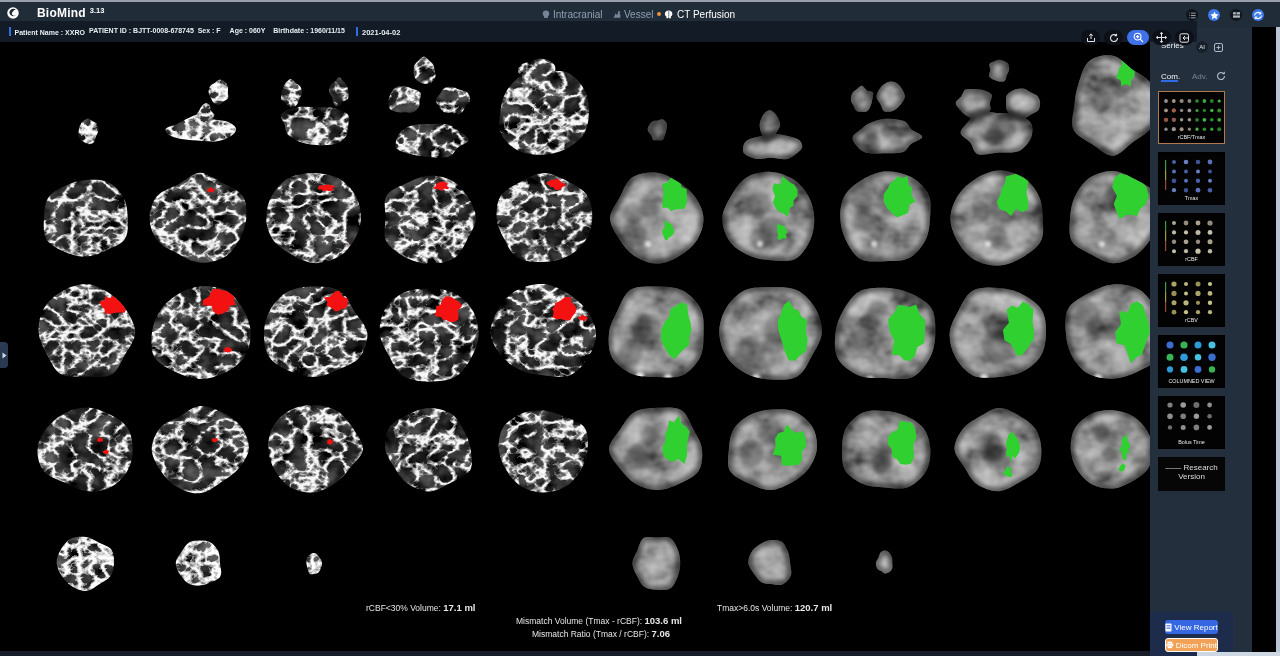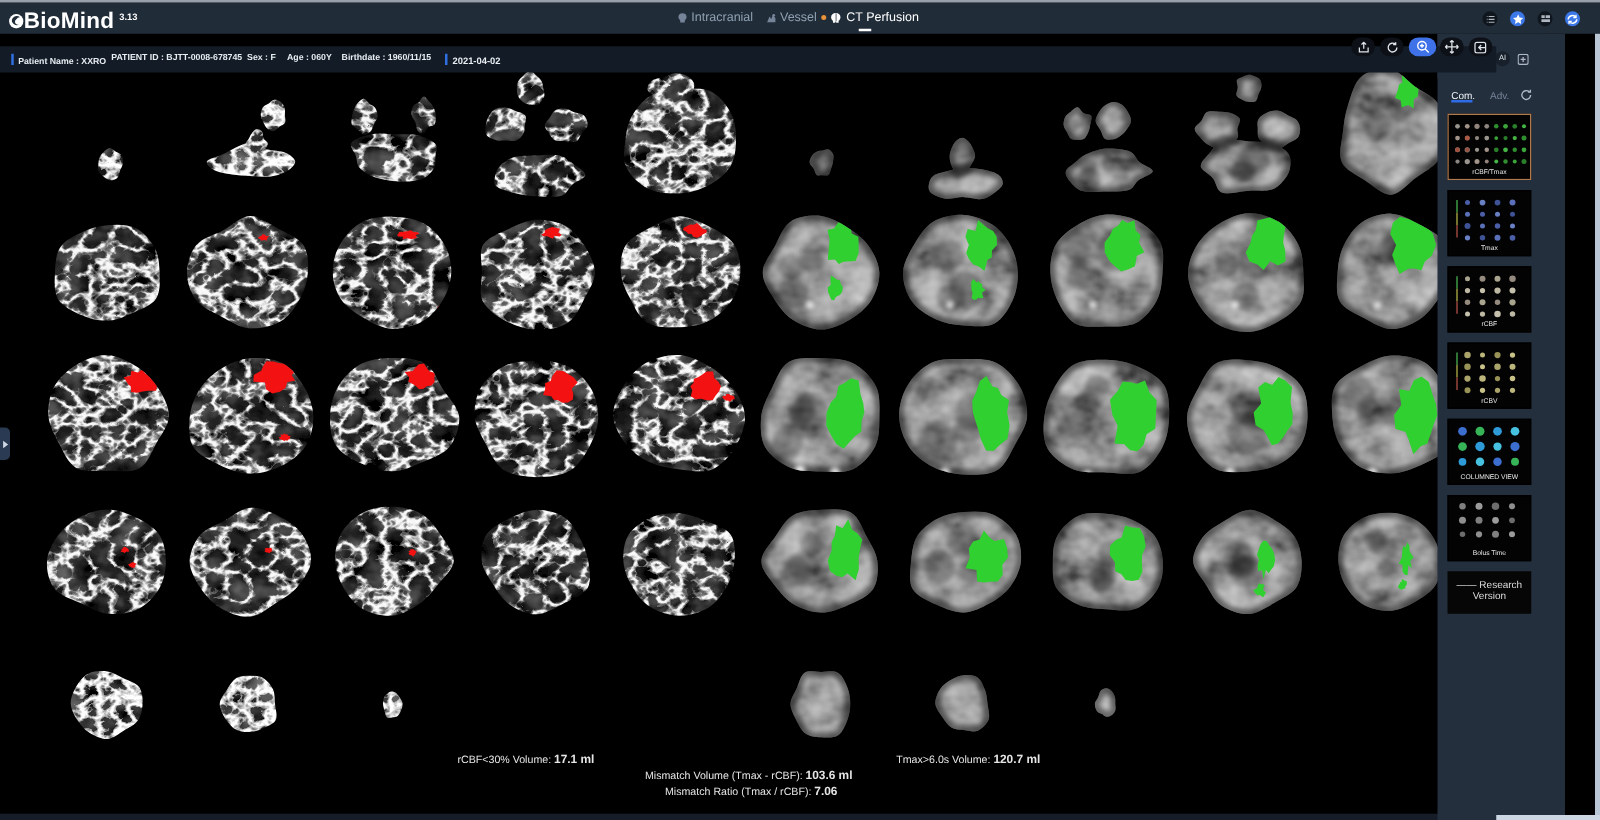--- a/index.html
+++ b/index.html
@@ -1,25 +1,25 @@
 <!DOCTYPE html>
 <html><head><meta charset="utf-8"><style>
 *{margin:0;padding:0;box-sizing:border-box}
 html,body{width:1280px;height:656px;overflow:hidden;background:#000;font-family:"Liberation Sans",sans-serif}
 #topline{position:absolute;left:0;top:0;width:1280px;height:2px;background:#97a0ab;z-index:40}
 #topbar{position:absolute;left:0;top:2px;width:1280px;height:25px;background:#212c39;z-index:30;color:#fff}
 #logo{position:absolute;left:7px;top:4px;display:flex;align-items:center}
-#logo b{font-size:18px;letter-spacing:.2px;margin-left:0}
+#logo b{font-size:12px;letter-spacing:.2px;margin-left:18px}
 #logo span{font-size:7.5px;margin-left:4px;margin-top:-6px;font-weight:bold}
 .tab{position:absolute;top:0;height:24px;display:flex;align-items:center;font-size:10px;color:#8fa0b0}
 .tab svg{margin-right:3px}
 #tabP{color:#fff;font-size:10px}
 #tabP:after{content:"";position:absolute;left:30px;bottom:1px;width:10px;height:2px;background:#fff}
 .cbtn{position:absolute;top:7px;width:12px;height:12px;border-radius:50%;display:flex;align-items:center;justify-content:center}
-#infobar{position:absolute;left:0;top:37px;width:1197px;height:21px;background:#131b26;z-index:30;color:#e8edf2;font-size:7px;font-weight:bold}
+#infobar{position:absolute;left:0;top:21px;width:1197px;height:21px;background:#131b26;z-index:30;color:#e8edf2;font-size:7px;font-weight:bold}
 #infobar .vb{display:inline-block;width:2px;height:9px;background:#2f6fe0;vertical-align:-1px;margin-right:4px}
 #infobar .seg{position:absolute;top:6px;white-space:nowrap}
 .tool{position:absolute;top:30px;width:19px;height:15px;border-radius:8px;background:#0d1117;display:flex;align-items:center;justify-content:center;z-index:31}
 #mainwrap{position:absolute;left:0;top:48px;width:1190px;height:608px;background:#000}
 #sidebar{position:absolute;left:1150px;top:27px;width:102px;height:629px;background:#242f3d;z-index:20}
 #sidebar .hdr{position:absolute;left:0;top:0;width:83px;height:36px;background:#242f3d}
 #sidebar .hdr .t{position:absolute;left:11px;top:14px;font-size:8px;color:#eef2f6}
 #sb-tabs{position:absolute;left:0;top:36px;width:83px;height:28px;font-size:8px;color:#76849a}
 #sb-tabs .com{position:absolute;left:11px;top:9px;color:#f0f4f8}
 #sb-tabs .adv{position:absolute;left:42px;top:9px}
@@ -809,15 +809,26 @@
           <circle cx="50.6" cy="19.2" r="2.3" fill="#6d6d6d"></circle>
           <circle cx="11.0" cy="30.4" r="2.2" fill="#6d6d6d"></circle>
           <circle cx="24.2" cy="30.4" r="2.5" fill="#8f8f8f"></circle>
           <circle cx="37.4" cy="30.4" r="2.8" fill="#7f7f7f"></circle>
           <circle cx="50.6" cy="30.4" r="2.4" fill="#9b9b9b"></circle>
           <text x="32.5" y="47" text-anchor="middle" font-size="5.4" fill="#e8e8e8" font-family="Liberation Sans">Bolus Time</text>
         </svg>
       </div>
     <div id="research">—— Research<br>Version</div>
   </div>
+  <div id="botpanel">
+    <div class="btn" style="top:8px;background:#3467e0"><svg width="7" height="9" viewBox="0 0 7 9" style="margin-right:2px">
+          <rect x="0.5" y="0.5" width="6" height="8" fill="#fff" rx="0.8"></rect>
+          <path d="M1.5 2.5h4M1.5 4h4M1.5 5.5h4" stroke="#3467e0" stroke-width="0.7"></path>
+        </svg>View Report</div>
+    <div class="btn" style="top:26px;background:#f2a256;border:1px solid #fff"><svg width="8" height="8" viewBox="0 0 8 8" style="margin-right:2px">
+          <rect x="1.5" y="0.5" width="5" height="2" fill="#fff"></rect>
+          <rect x="0.5" y="2.8" width="7" height="3" fill="#fff" rx="0.5"></rect>
+          <rect x="1.5" y="5" width="5" height="2.5" fill="#fff" stroke="#f2a256" stroke-width="0.5"></rect>
+        </svg>Dicom Print</div>
+  </div>
 </div>
 <div id="scroll"></div>
 <div id="botstrip"></div>
 <div id="sbbot"></div>
 </body></html>

